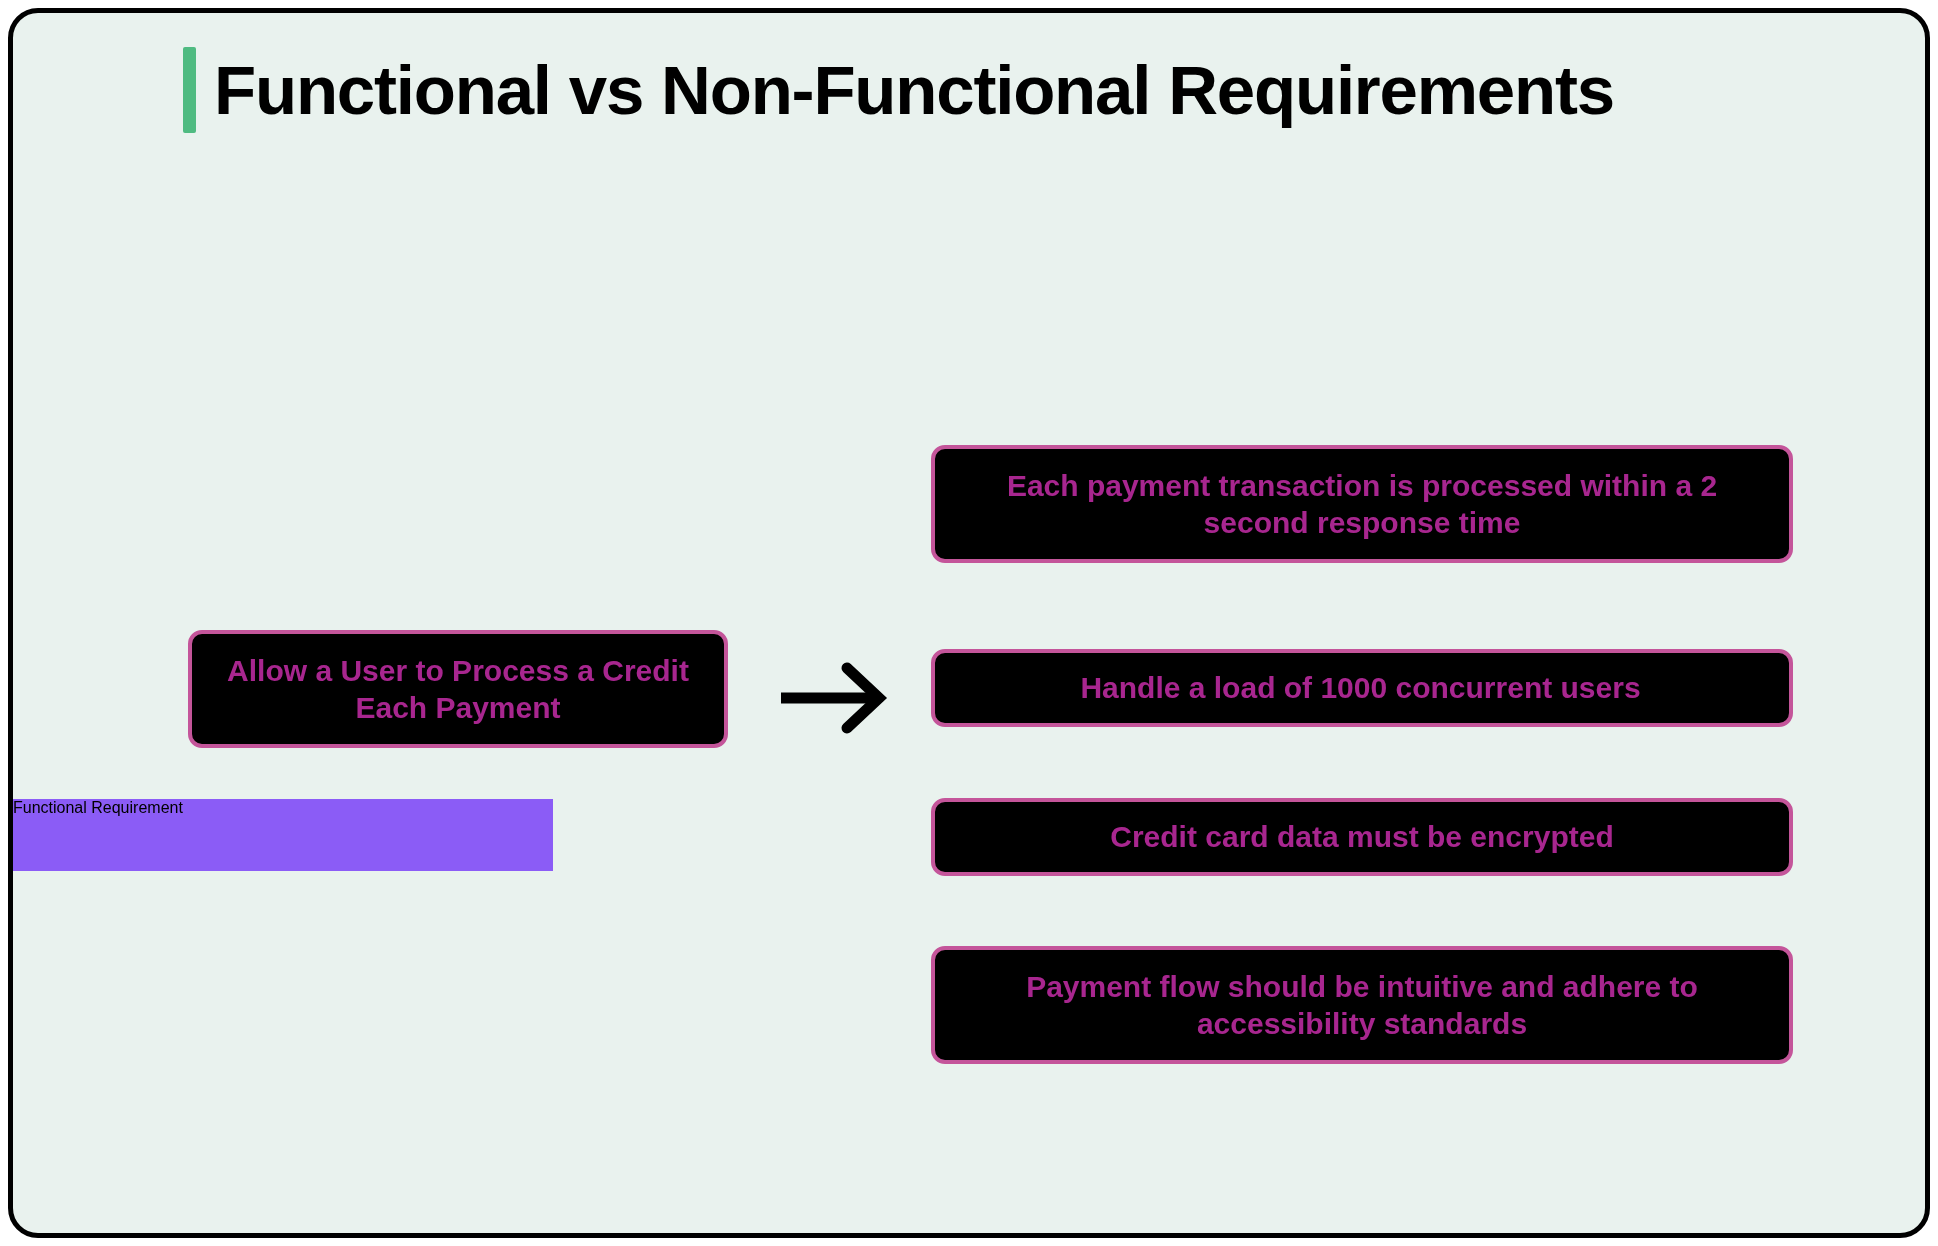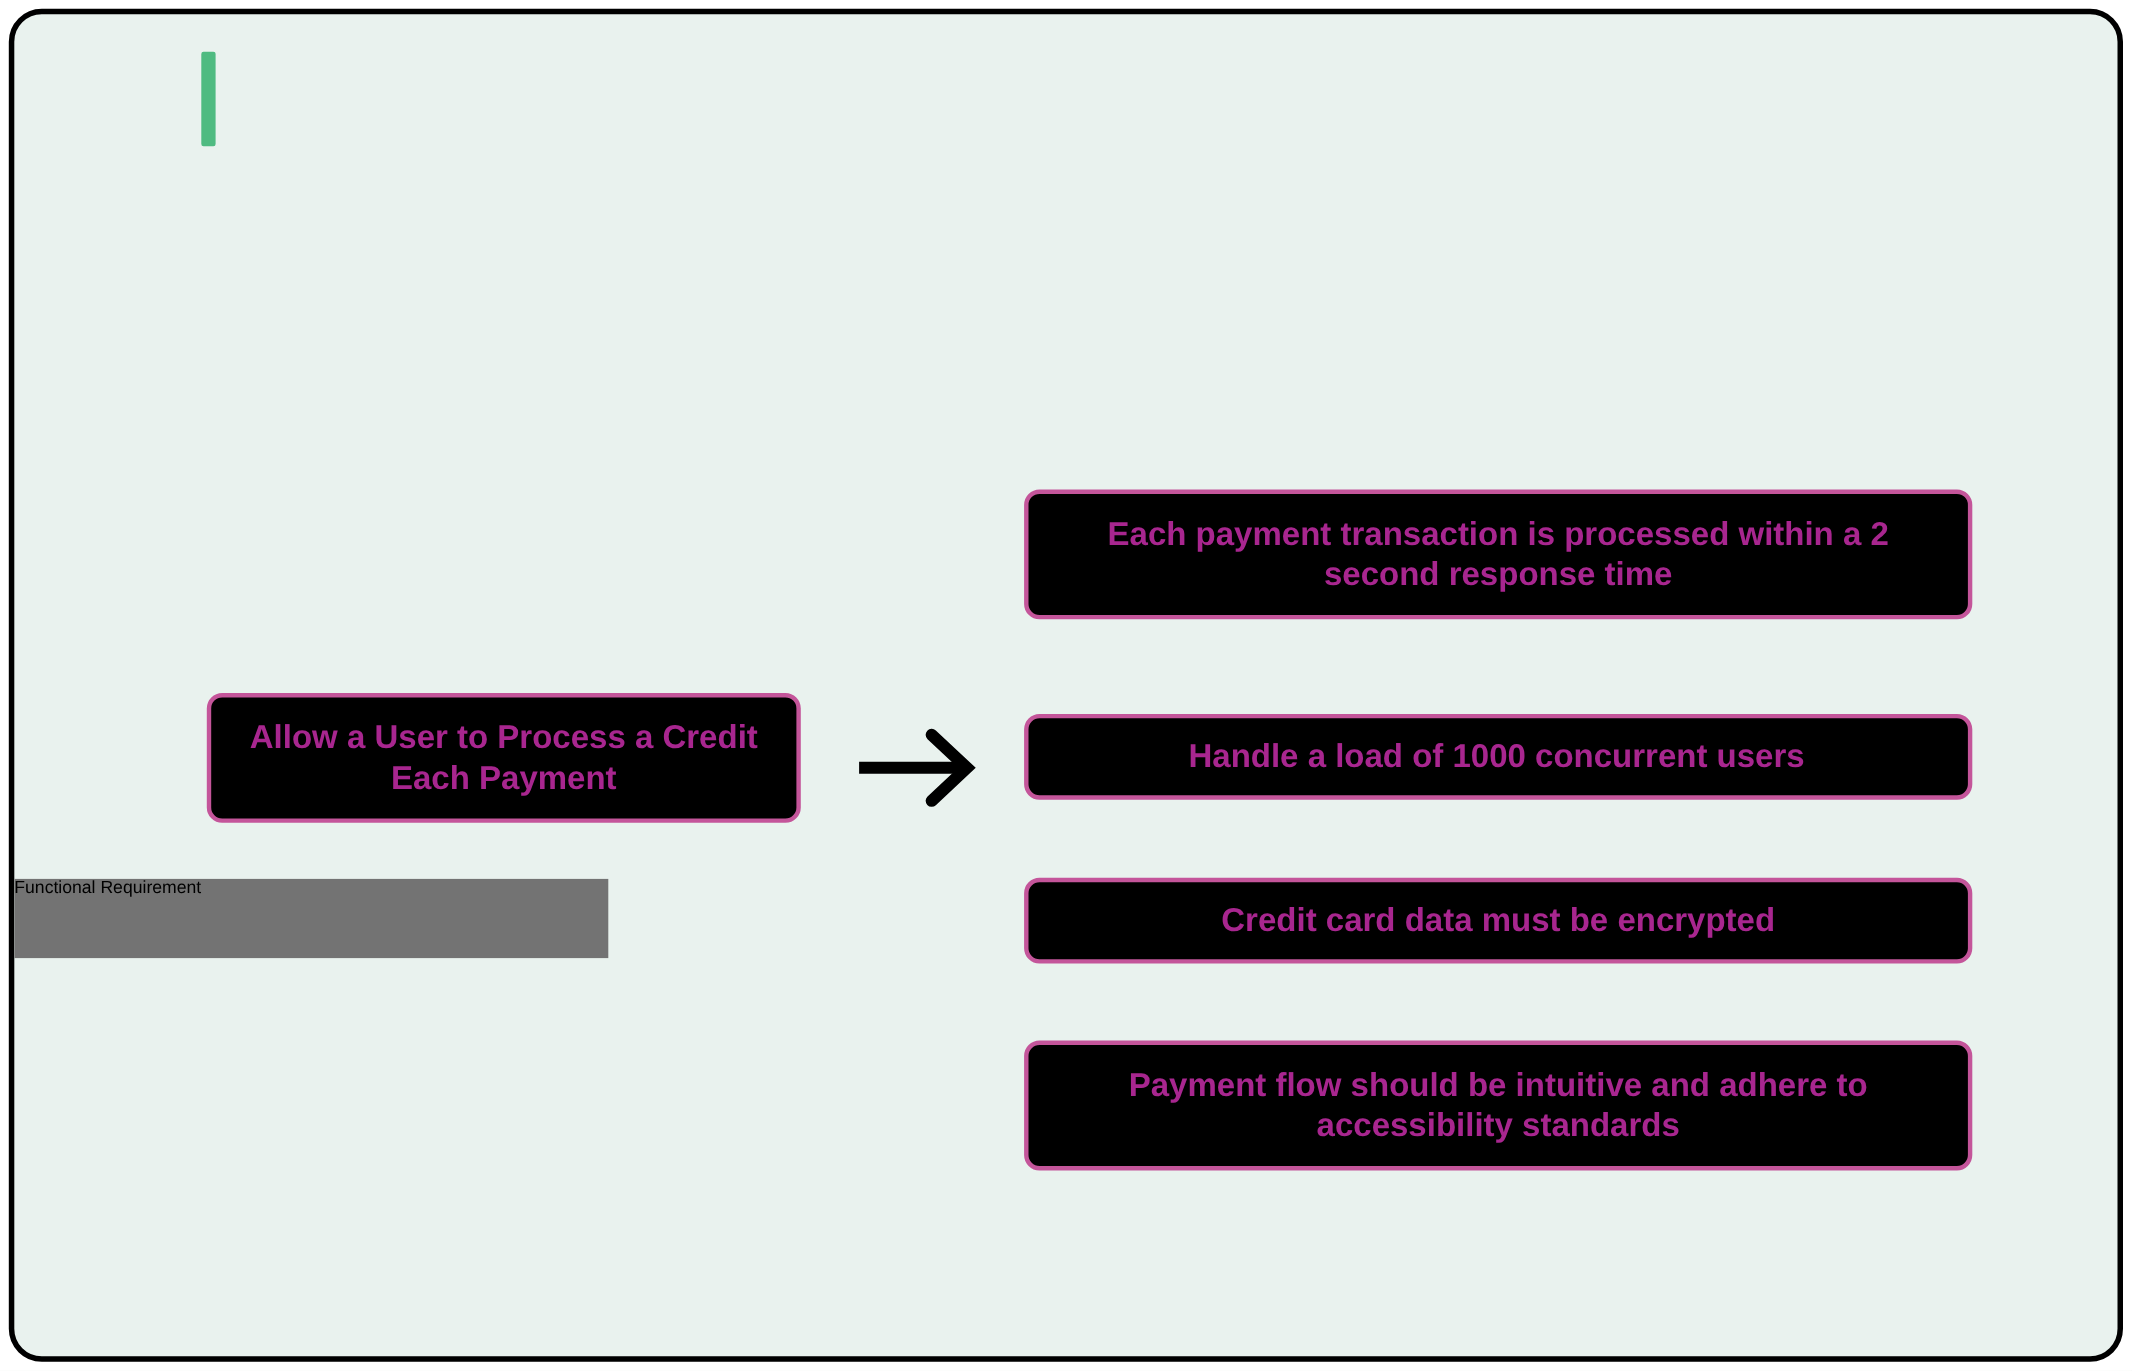--- a/index.html
+++ b/index.html
@@ -57,21 +57,21 @@
     left: 885px;
     top: 310px;
     width: 920px;
     height: 786px;
   }
   #badge-functional {
     left: 175px;
     top: 288px;
     width: 540px;
     height: 72px;
-    background: #737373;
+    background: #8b5cf6;
   }
 
   
   .req-box {
     position: absolute;
     background: #000000;
     border: 4px solid #c4559a;
     border-radius: 14px;
     display: flex;
     align-items: center;
@@ -105,20 +105,21 @@
     height: 80px;
   }
 </style>
 </head>
 <body>
 
 <div id="frame">
 
   <div id="title-row">
     <div id="title-accent"></div>
+    <div id="title-text">Functional vs Non-Functional Requirements</div>
   </div>
 
   <div id="card-functional"></div>
 
   <div id="badge-functional">
     <span>Functional Requirement</span>
   </div>
 
   <div class="req-box" id="req-fn-0">Allow a User to Process a Credit Each Payment</div>
 

